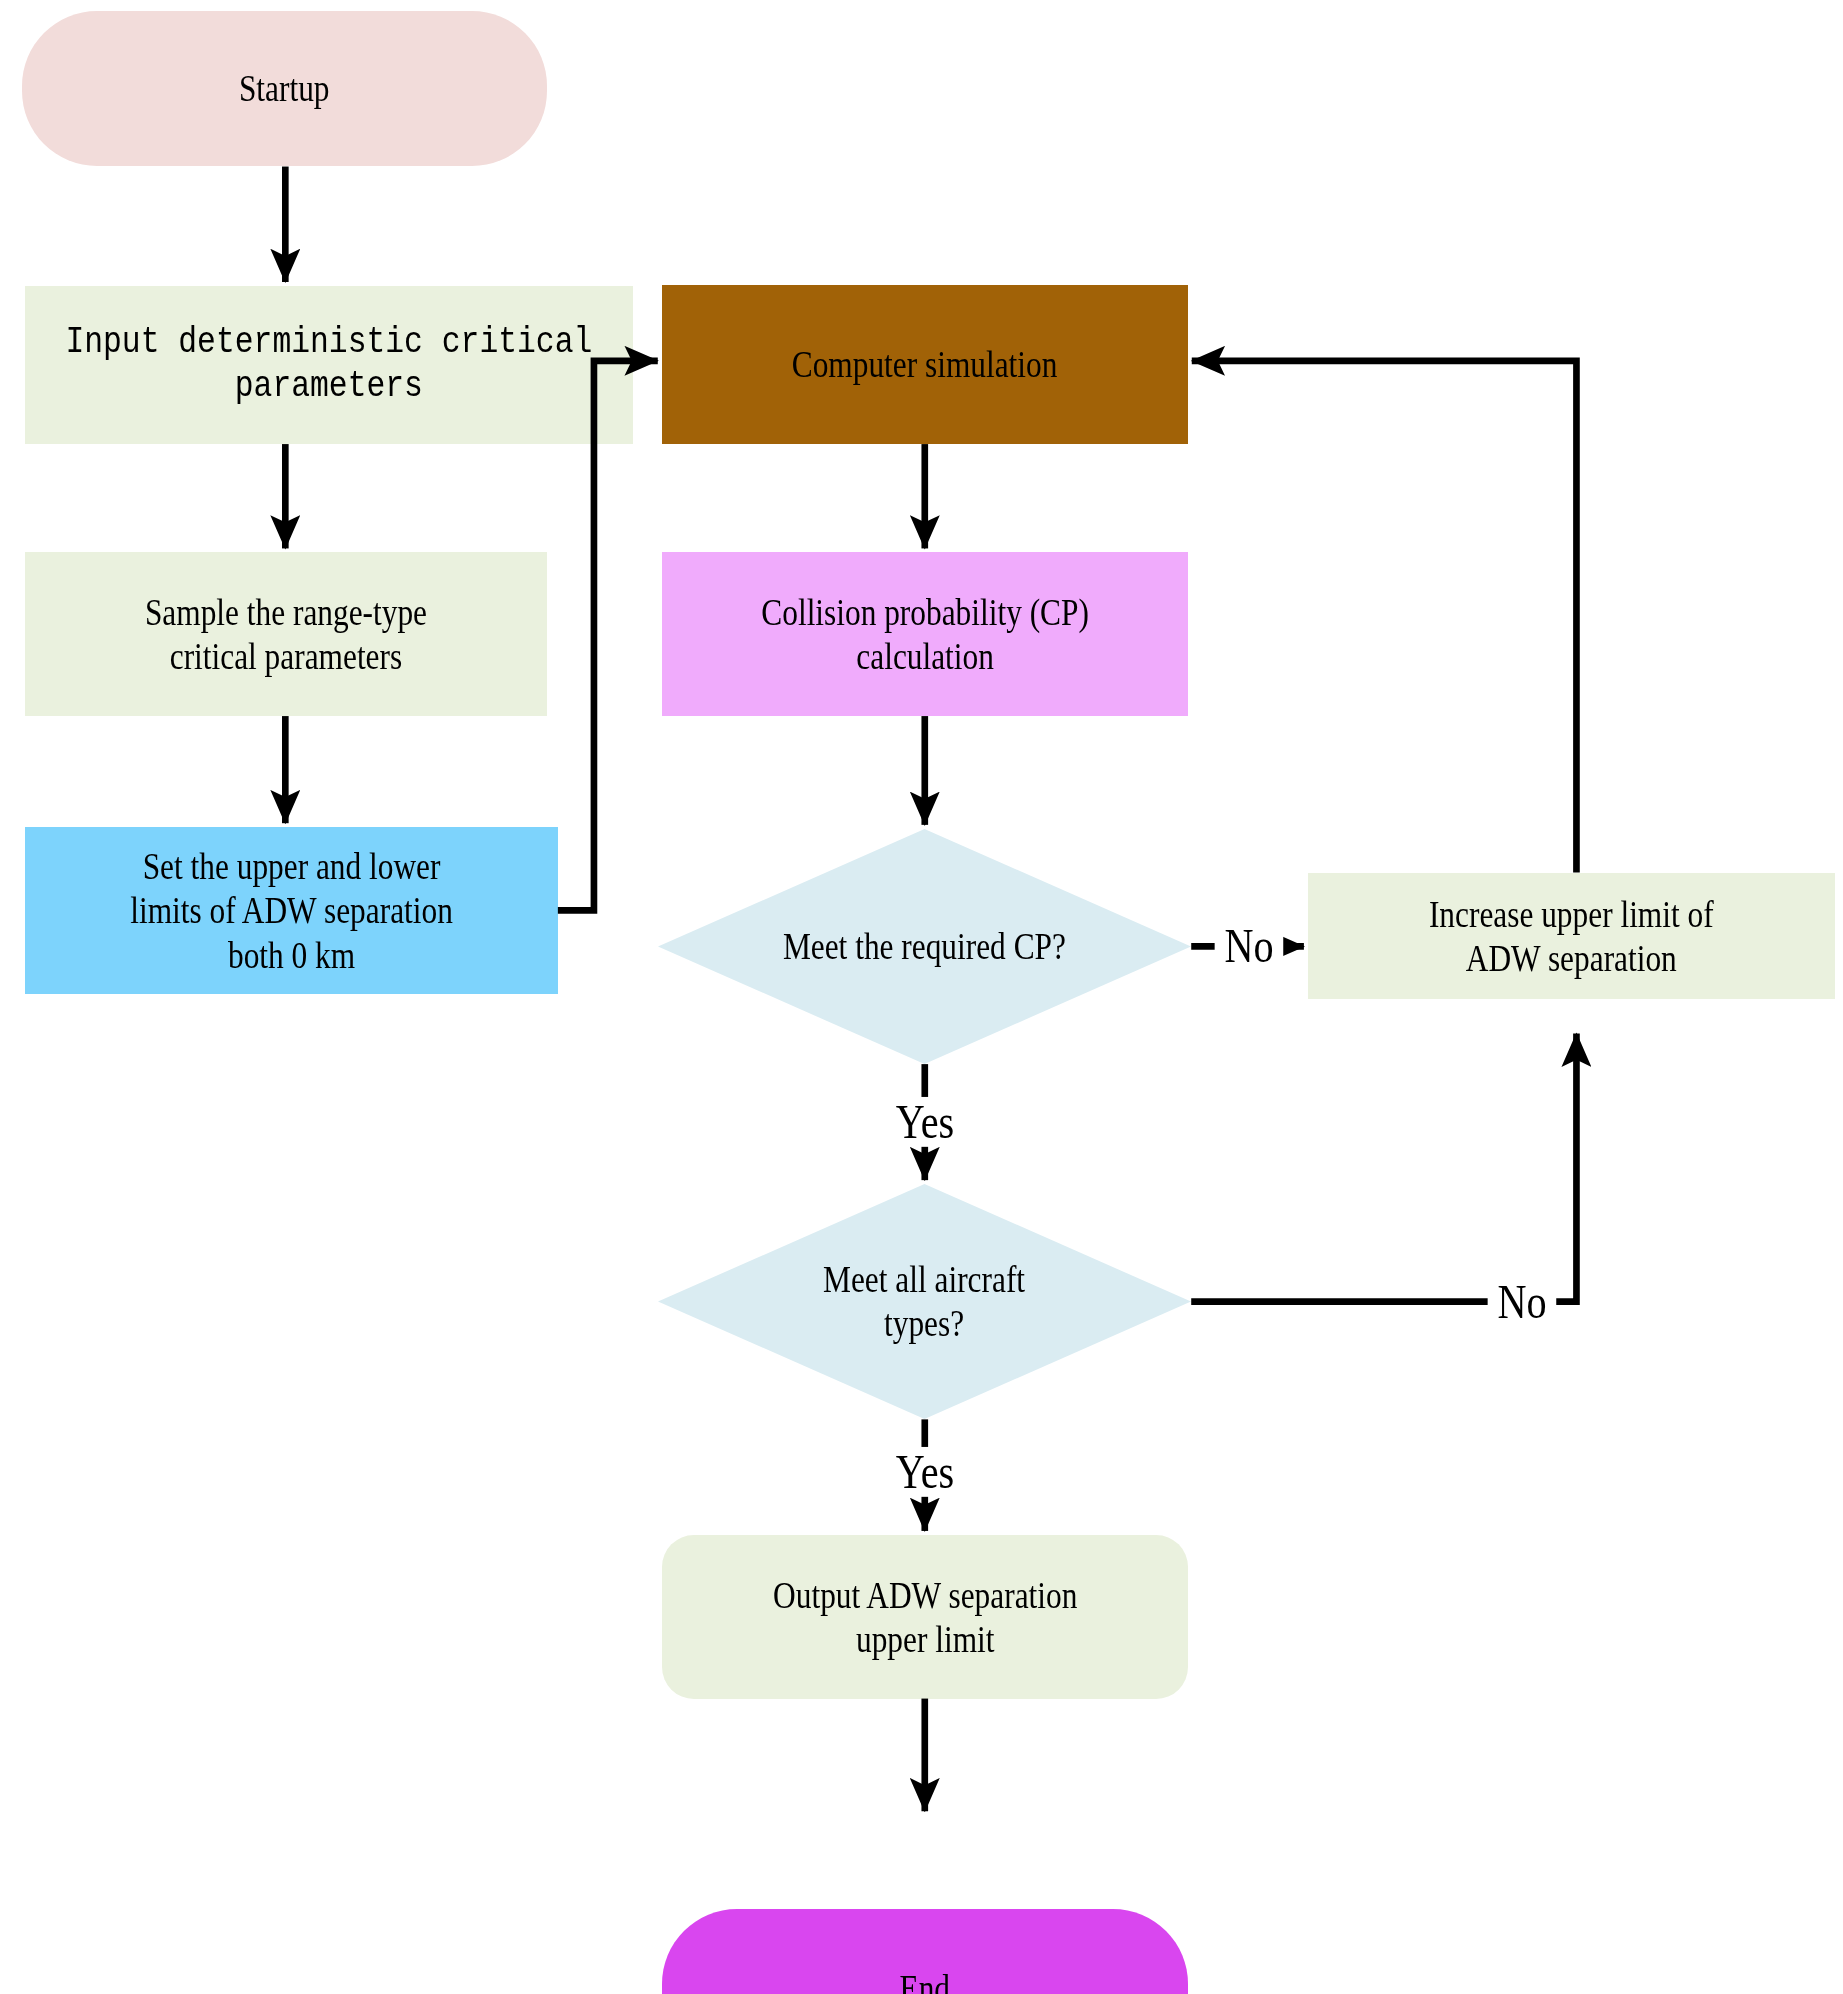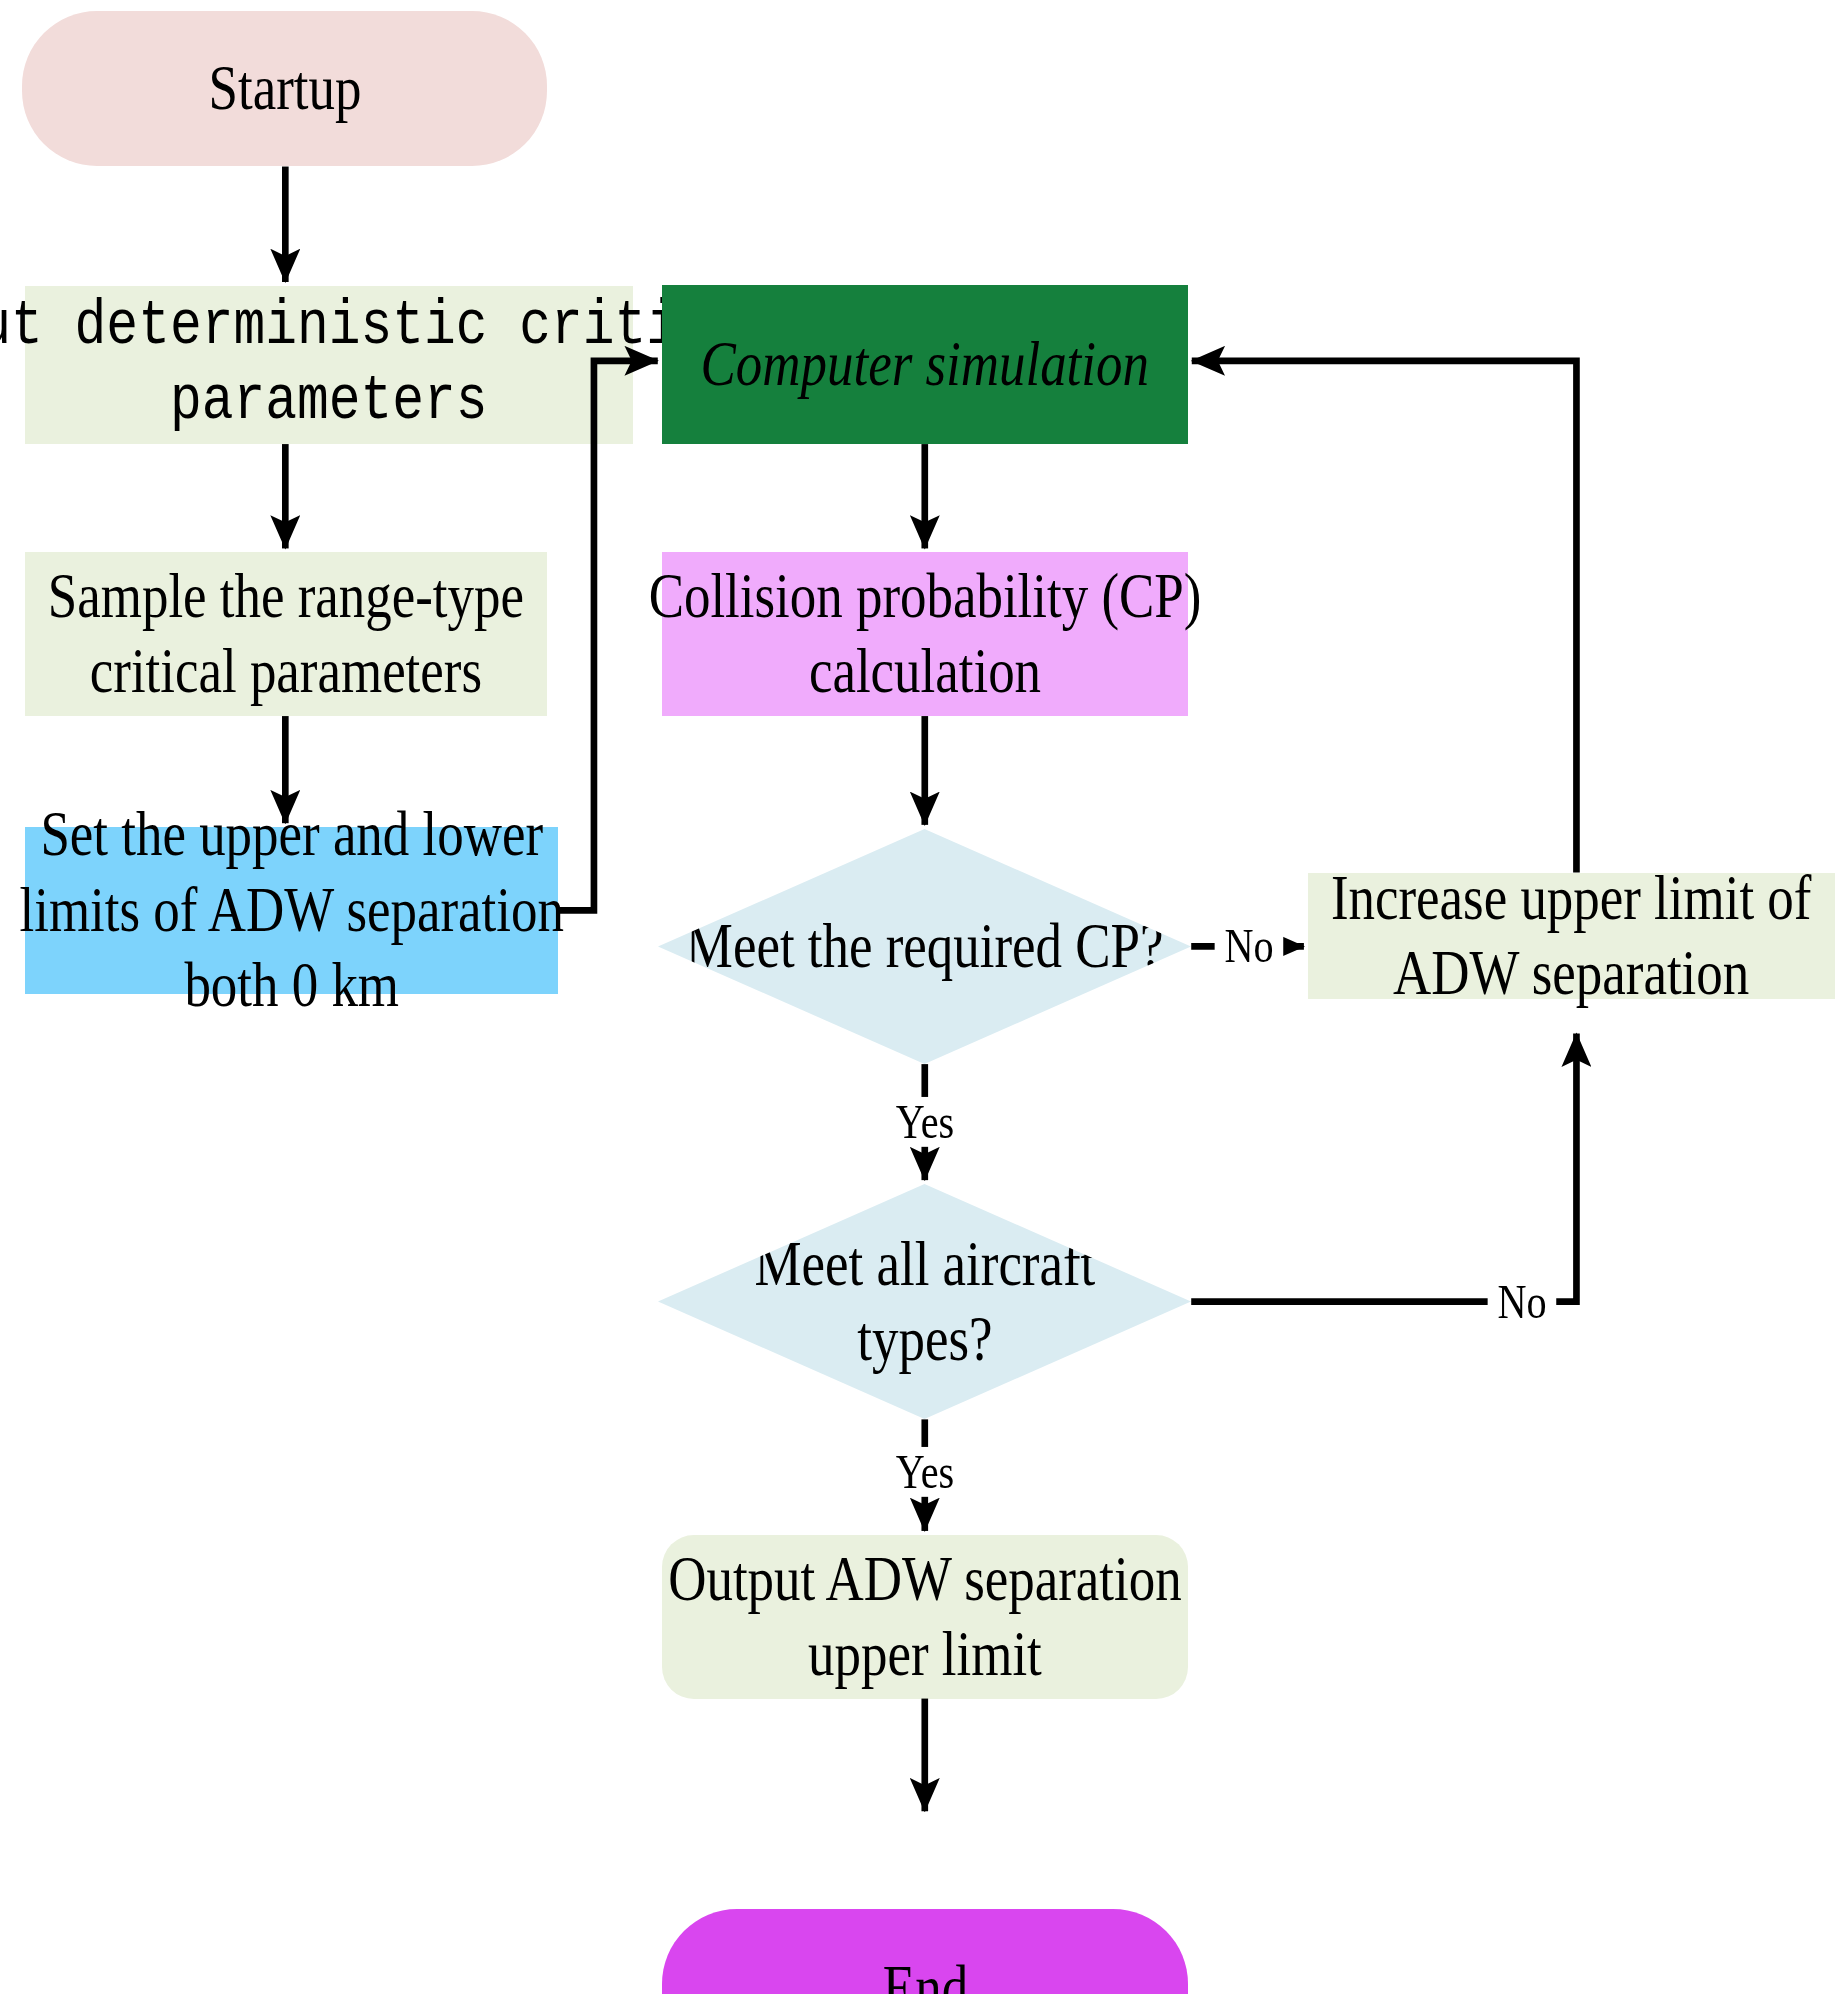--- a/index.html
+++ b/index.html
@@ -10,21 +10,21 @@
     height:1995px;
     overflow:hidden;
   }
   .node{
     position:absolute;
     display:flex;
     align-items:center;
     justify-content:center;
     text-align:center;
     color:#000;
-    font-size:54px;
+    font-size:32px;
     line-height:1.2;
   }
   .node-label{
     white-space:pre;
     transform:scale(0.98,1.16);
     transform-origin:center;
   }
   .terminator{border-radius:75px;}
   .diamond{clip-path:polygon(50% 0,100% 50%,50% 100%,0 50%);}
   .edges{
@@ -63,21 +63,21 @@
     <div class="node-label">Sample the range-type
 critical parameters</div>
   </div>
 
   <div class="node" style="left: 25px; top: 827px; width: 533px; height: 167px; background: #7dd3fc;">
     <div class="node-label">Set the upper and lower
 limits of ADW separation
 both 0 km</div>
   </div>
 
-  <div class="node" style="left: 662px; top: 285px; width: 526px; height: 159px; background: #15803d; font-style: italic;">
+  <div class="node" style="left: 662px; top: 285px; width: 526px; height: 159px; background: #a16207;">
     <div class="node-label">Computer simulation</div>
   </div>
 
   <div class="node" style="left: 662px; top: 552px; width: 526px; height: 164px; background: #f0abfc;">
     <div class="node-label">Collision probability (CP)
 calculation</div>
   </div>
 
   <div class="node diamond" style="left: 658px; top: 829px; width: 533px; height: 235px; background: rgb(218, 236, 242);">
     <div class="node-label">Meet the required CP?</div>

